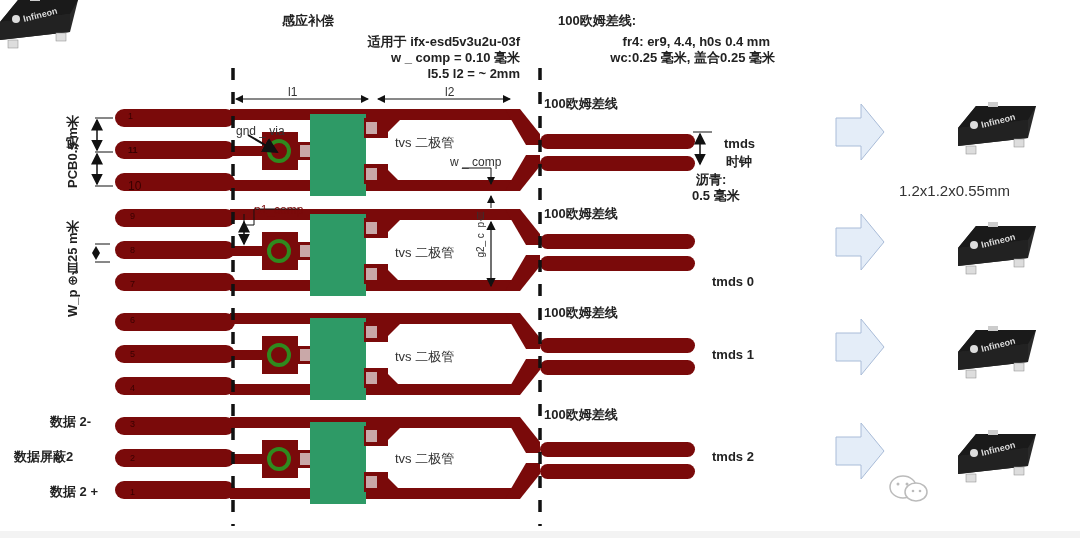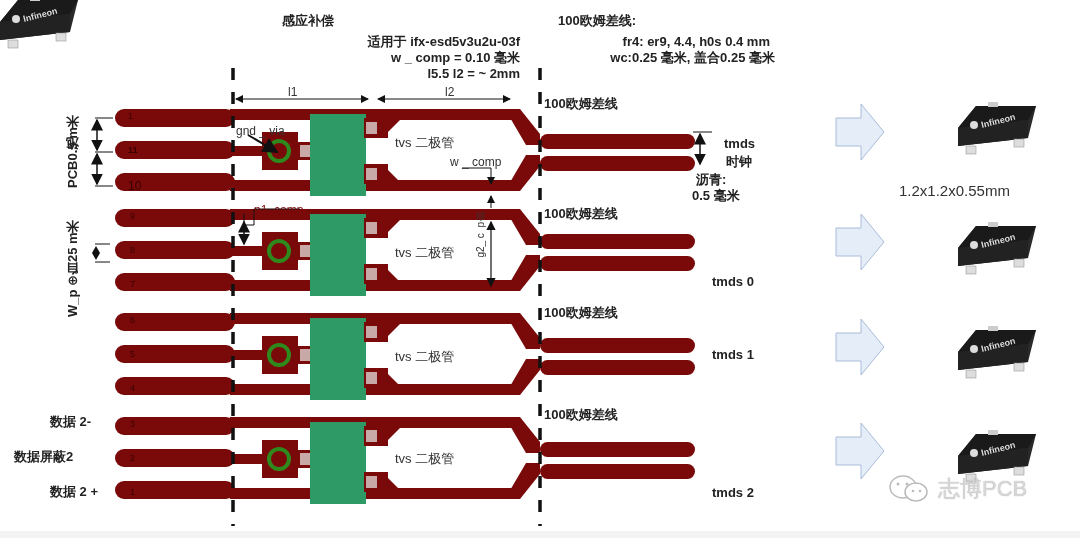--- a/index.html
+++ b/index.html
@@ -161,29 +161,28 @@
 <div class="abs" style="left:395px; top:244px; font-size:13px; color:#333; white-space:nowrap;">tvs 二极管</div>
 <div class="abs" style="left:395px; top:348px; font-size:13px; color:#333; white-space:nowrap;">tvs 二极管</div>
 <div class="abs" style="left:395px; top:450px; font-size:13px; color:#333; white-space:nowrap;">tvs 二极管</div>
 
 <div class="abs lbl" style="left:724px; top:136px;">tmds</div>
 <div class="abs lbl" style="left:726px; top:153px;">时钟</div>
 <div class="abs lbl" style="left:696px; top:171px;">沥青:</div>
 <div class="abs lbl" style="left:692px; top:187px;">0.5 毫米</div>
 <div class="abs lbl" style="left:712px; top:244px;margin-top:30px;">tmds 0</div>
 <div class="abs lbl" style="left:712px; top:347px;">tmds 1</div>
-<div class="abs lbl" style="left:712px; top:449px;margin-top:36px;">tmds 2</div>
+<div class="abs lbl" style="left:712px; top:449px;">tmds 2</div>
 
 <div class="abs chip-caption" style="left:880px; top:182px;margin-left:19px;">1.2x1.2x0.55mm</div>
 
 <div class="abs" style="left:888px; top:474px; display:flex; align-items:center; gap:6px;">
   <svg width="44" height="30" viewBox="0 0 44 30" style="position:static;">
     <ellipse cx="15" cy="13" rx="13" ry="11" fill="#fff" stroke="#bbb" stroke-width="1.5"></ellipse>
     <ellipse cx="28" cy="18" rx="11" ry="9" fill="#fff" stroke="#bbb" stroke-width="1.5"></ellipse>
     <circle cx="10" cy="10" r="1.5" fill="#bbb"></circle>
       <circle cx="19" cy="10" r="1.5" fill="#bbb"></circle>
     <circle cx="25" cy="17" r="1.3" fill="#bbb"></circle>
       <circle cx="32" cy="17" r="1.3" fill="#bbb"></circle>
   </svg>
-  <span class="wm">志博PCB</span>
 </div>
 
 <div class="bottom-bar"></div>
 
 </body></html>

